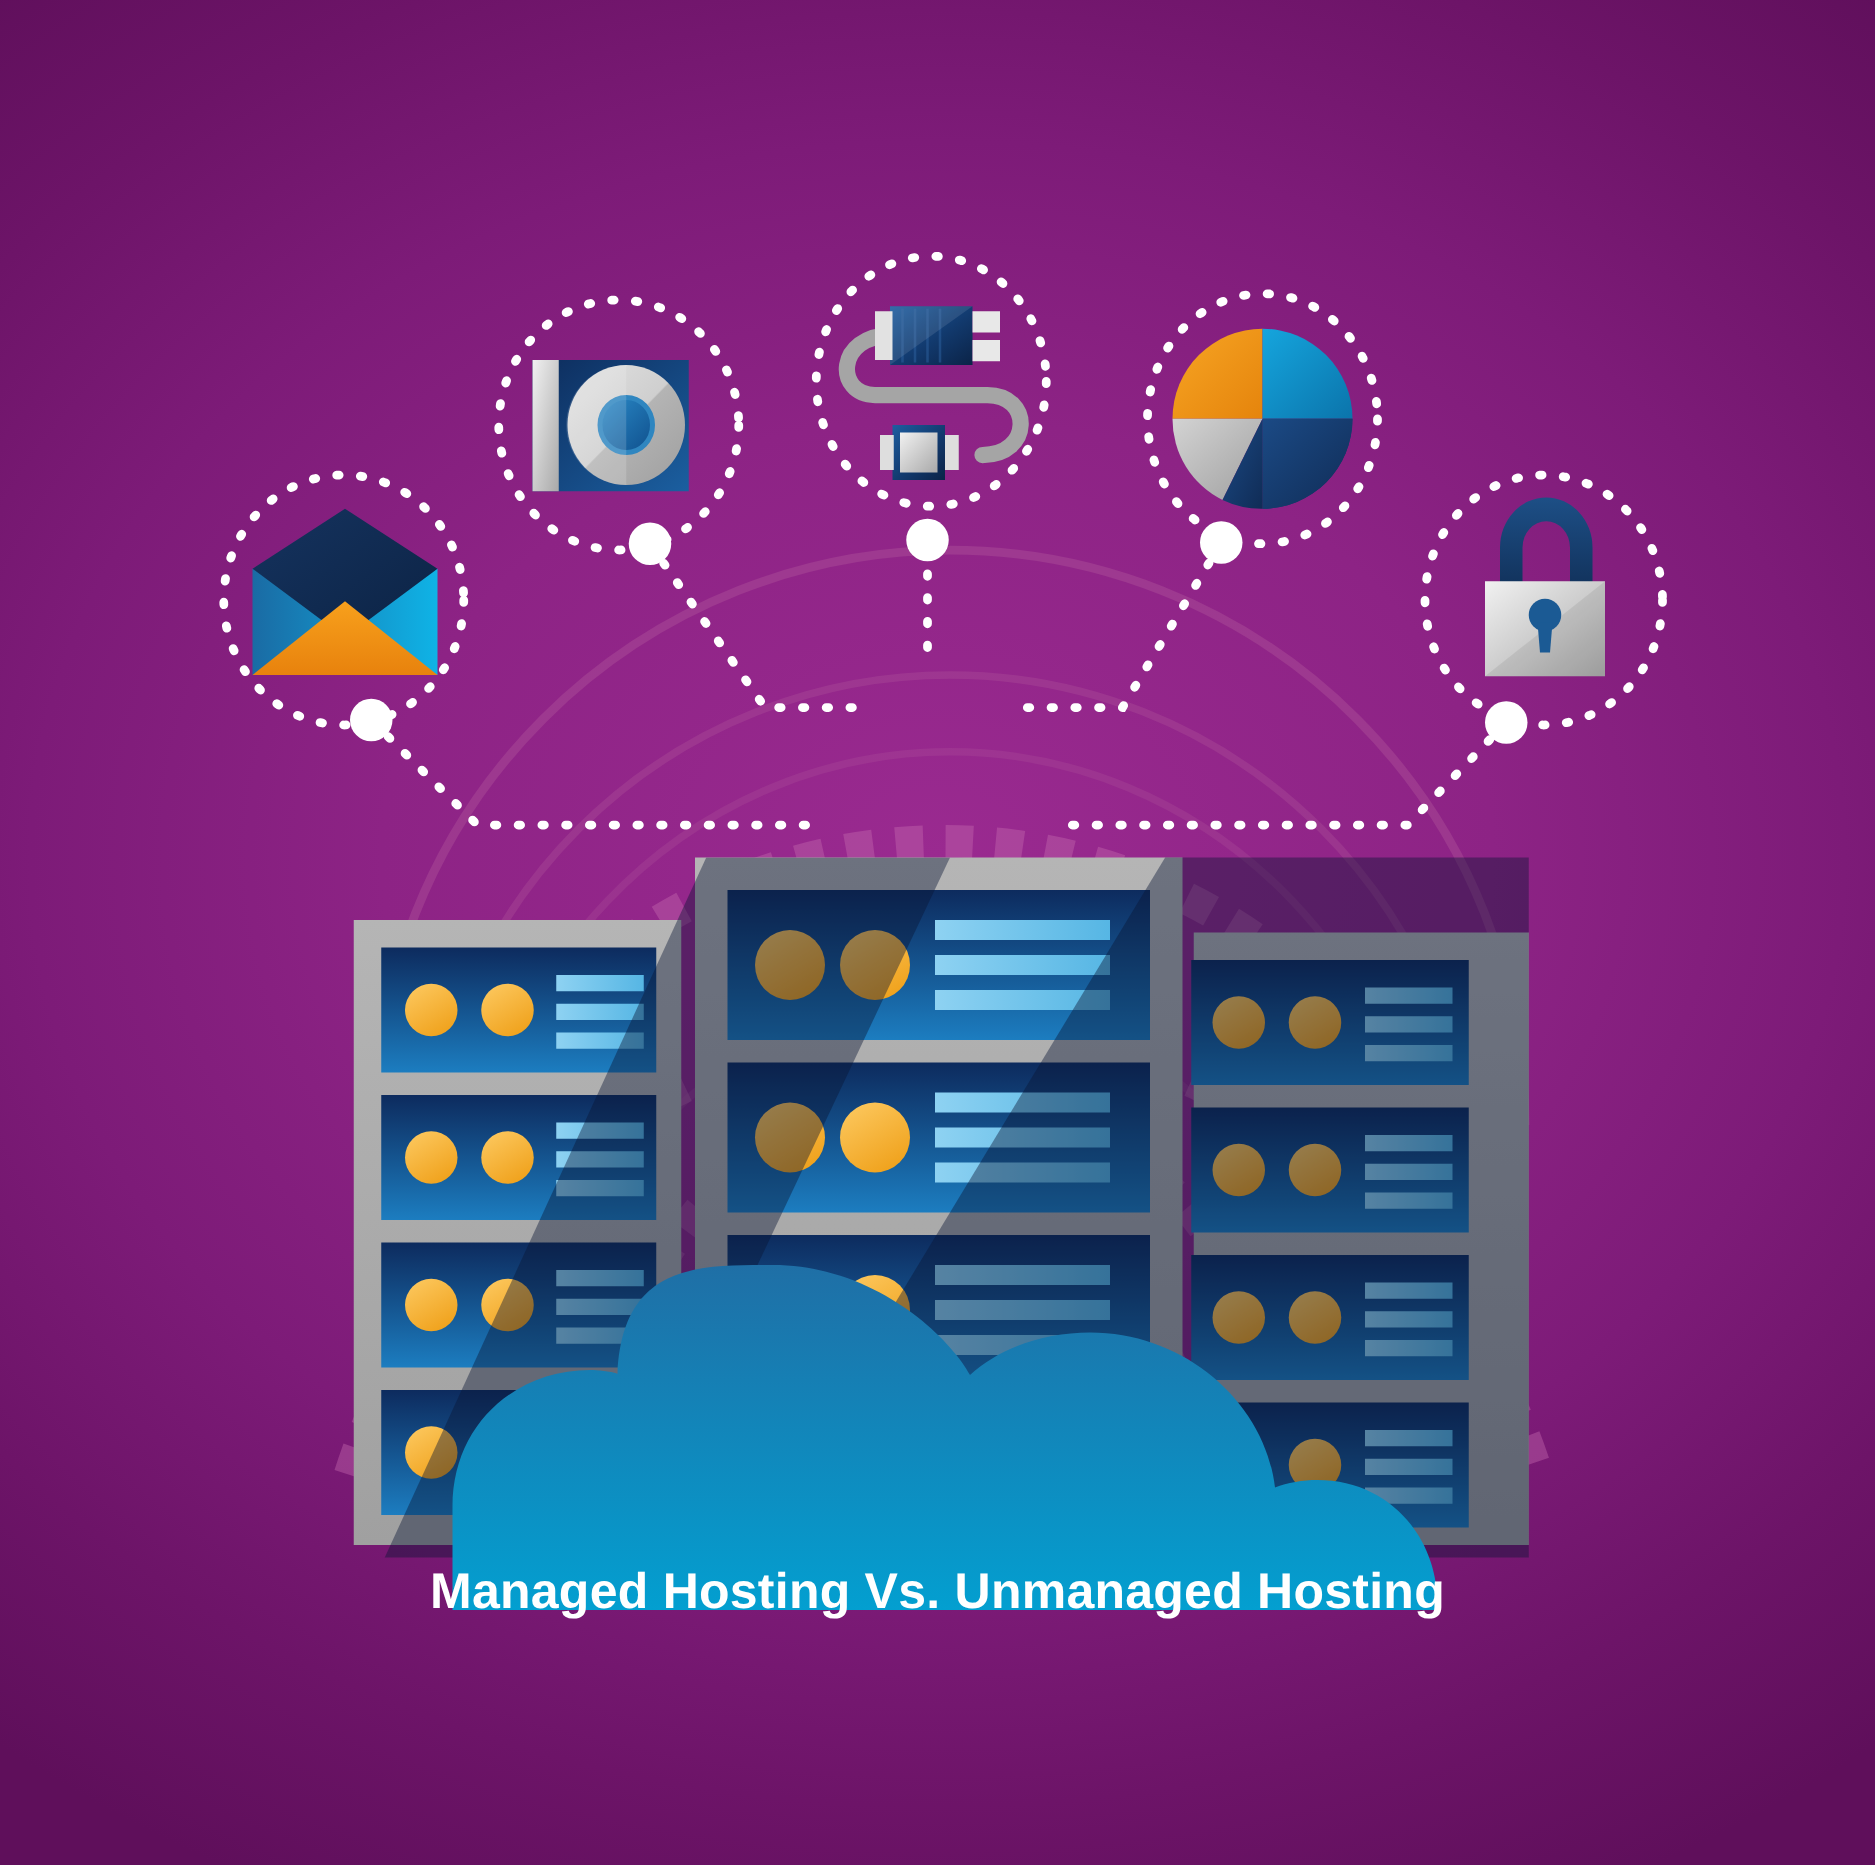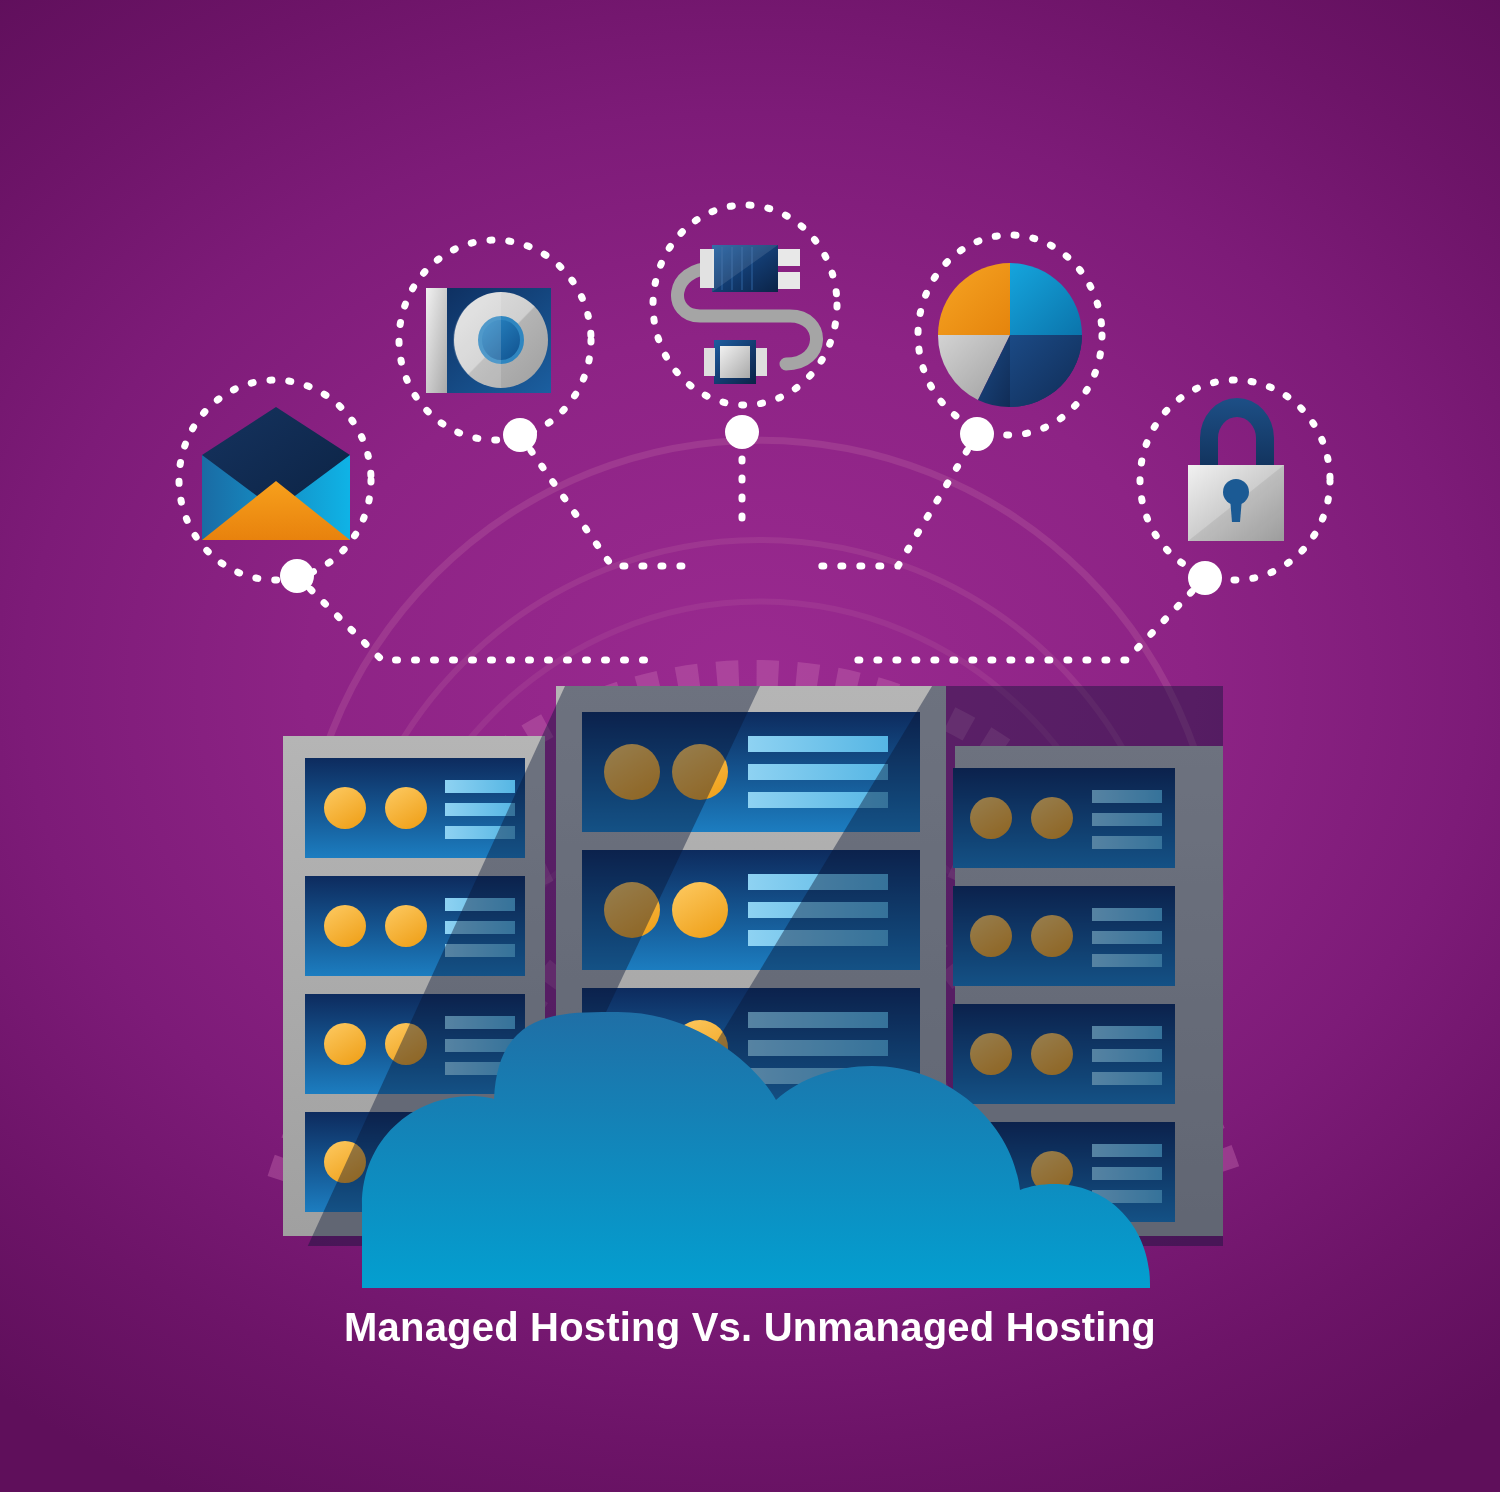--- a/index.html
+++ b/index.html
@@ -1,21 +1,21 @@
 <!DOCTYPE html>
 <html><head>
 <meta charset="utf-8">
 <style>
   html,body{margin:0;padding:0;background:#5d1159;}
   body{font-family:"Liberation Sans",sans-serif;}
   .stage{position:relative;width:1500px;height:1492px;overflow:hidden;
          background:radial-gradient(ellipse 78% 62% at 50% 46%, #9a2a90 0%, #8d2385 38%, #7d1b78 62%, #6d1468 82%, #5f0f5b 100%);}
   .layer{position:absolute;inset:0;}
   svg{display:block;}
-  .title{position:absolute;left:0;right:0;top:1305px;text-align:center;color:#ffffff;
+  .title{position:absolute;left:0;right:0;top:1251px;text-align:center;color:#ffffff;
          font-size:40px;font-weight:bold;letter-spacing:.2px;
          font-family:"Liberation Sans",sans-serif;}
 </style>
 </head>
 <body>
 
 <div class="stage">
 
   <svg class="layer" width="1500" height="1492" viewBox="0 0 1500 1492">
     <defs>

